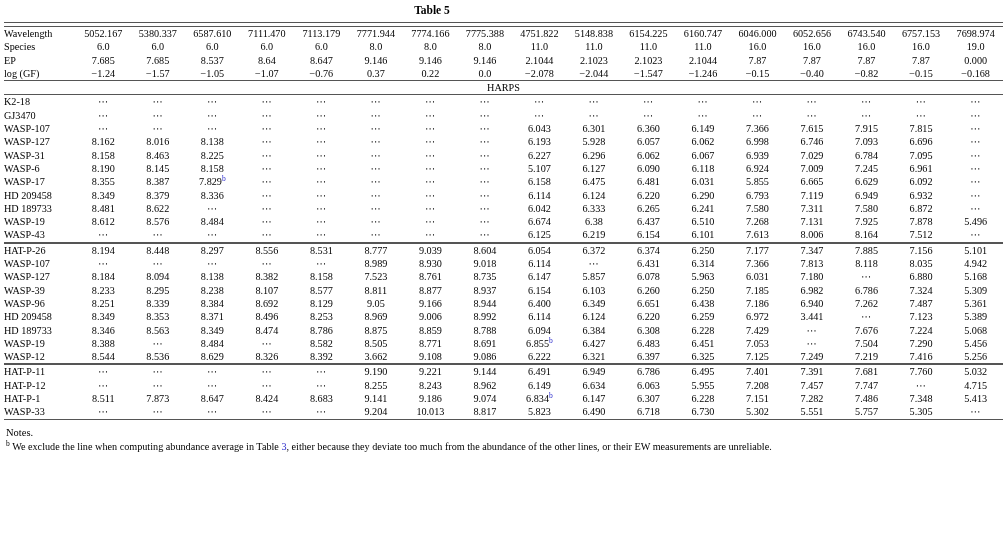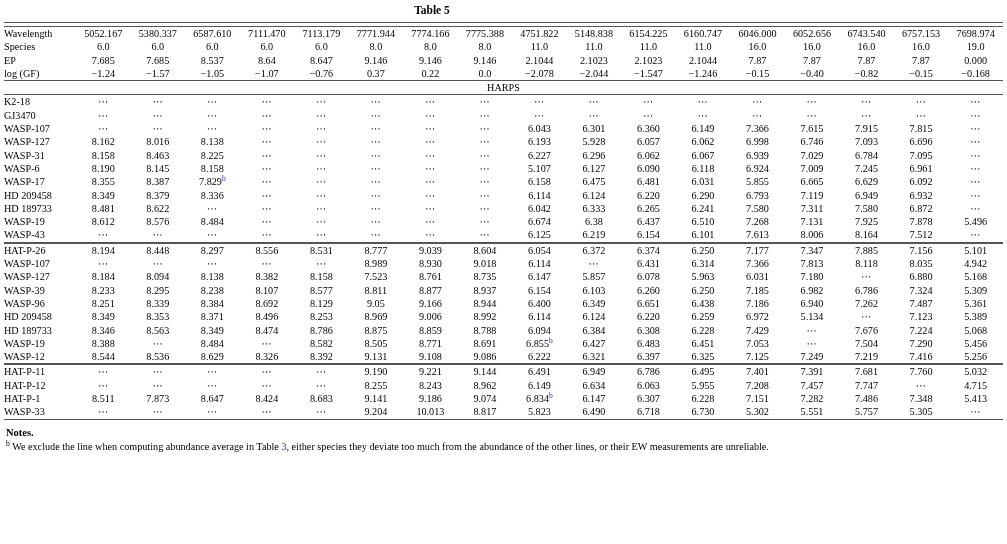--- a/index.html
+++ b/index.html
@@ -95,21 +95,21 @@
   }
   .ell {
     letter-spacing: 0.6px;
   }
 
   .notes {
     margin-top: 6px;
     padding-left: 2px;
   }
   .notes-title {
-    font-weight: bold;
+    font-weight: normal;
     font-size: 10.5px;
     line-height: 14px;
   }
   .note-line {
     font-size: 10.2px;
     line-height: 14px;
     white-space: nowrap;
   }
   .note-marker {
     font-size: 7.5px;
@@ -564,21 +564,21 @@
           <td class="num">8.496</td>
           <td class="num">8.253</td>
           <td class="num">8.969</td>
           <td class="num">9.006</td>
           <td class="num">8.992</td>
           <td class="num">6.114</td>
           <td class="num">6.124</td>
           <td class="num">6.220</td>
           <td class="num">6.259</td>
           <td class="num">6.972</td>
-          <td class="num">5.134</td>
+          <td class="num">3.441</td>
           <td class="num"><span class="ell">⋯</span></td>
           <td class="num">7.123</td>
           <td class="num">5.389</td>
         </tr>
         <tr>
           <td class="rowlabel">HD 189733</td>
           <td class="num">8.346</td>
           <td class="num">8.563</td>
           <td class="num">8.349</td>
           <td class="num">8.474</td>
@@ -616,21 +616,21 @@
           <td class="num">7.290</td>
           <td class="num">5.456</td>
         </tr>
         <tr>
           <td class="rowlabel">WASP-12</td>
           <td class="num">8.544</td>
           <td class="num">8.536</td>
           <td class="num">8.629</td>
           <td class="num">8.326</td>
           <td class="num">8.392</td>
-          <td class="num">9.131</td>
+          <td class="num">3.662</td>
           <td class="num">9.108</td>
           <td class="num">9.086</td>
           <td class="num">6.222</td>
           <td class="num">6.321</td>
           <td class="num">6.397</td>
           <td class="num">6.325</td>
           <td class="num">7.125</td>
           <td class="num">7.249</td>
           <td class="num">7.219</td>
           <td class="num">7.416</td>
@@ -725,17 +725,17 @@
         <tr class="rule">
           <td colspan="18"></td>
         </tr>
       </tbody>
   </table>
 
   <div class="notes">
     <div class="notes-title">Notes.</div>
     <div class="note-line">
       <span class="note-marker">b</span>
-      <span>We exclude the line when computing abundance average in Table </span><span class="linkref">3</span><span>, either species they deviate too much from the abundance of the other lines, or their EW measurements are unreliable.</span>
+      <span>We exclude the line when computing abundance average in Table </span><span class="linkref">3</span><span>, either because they deviate too much from the abundance of the other lines, or their EW measurements are unreliable.</span>
     </div>
   </div>
 
 </div>
 
 </body></html>

